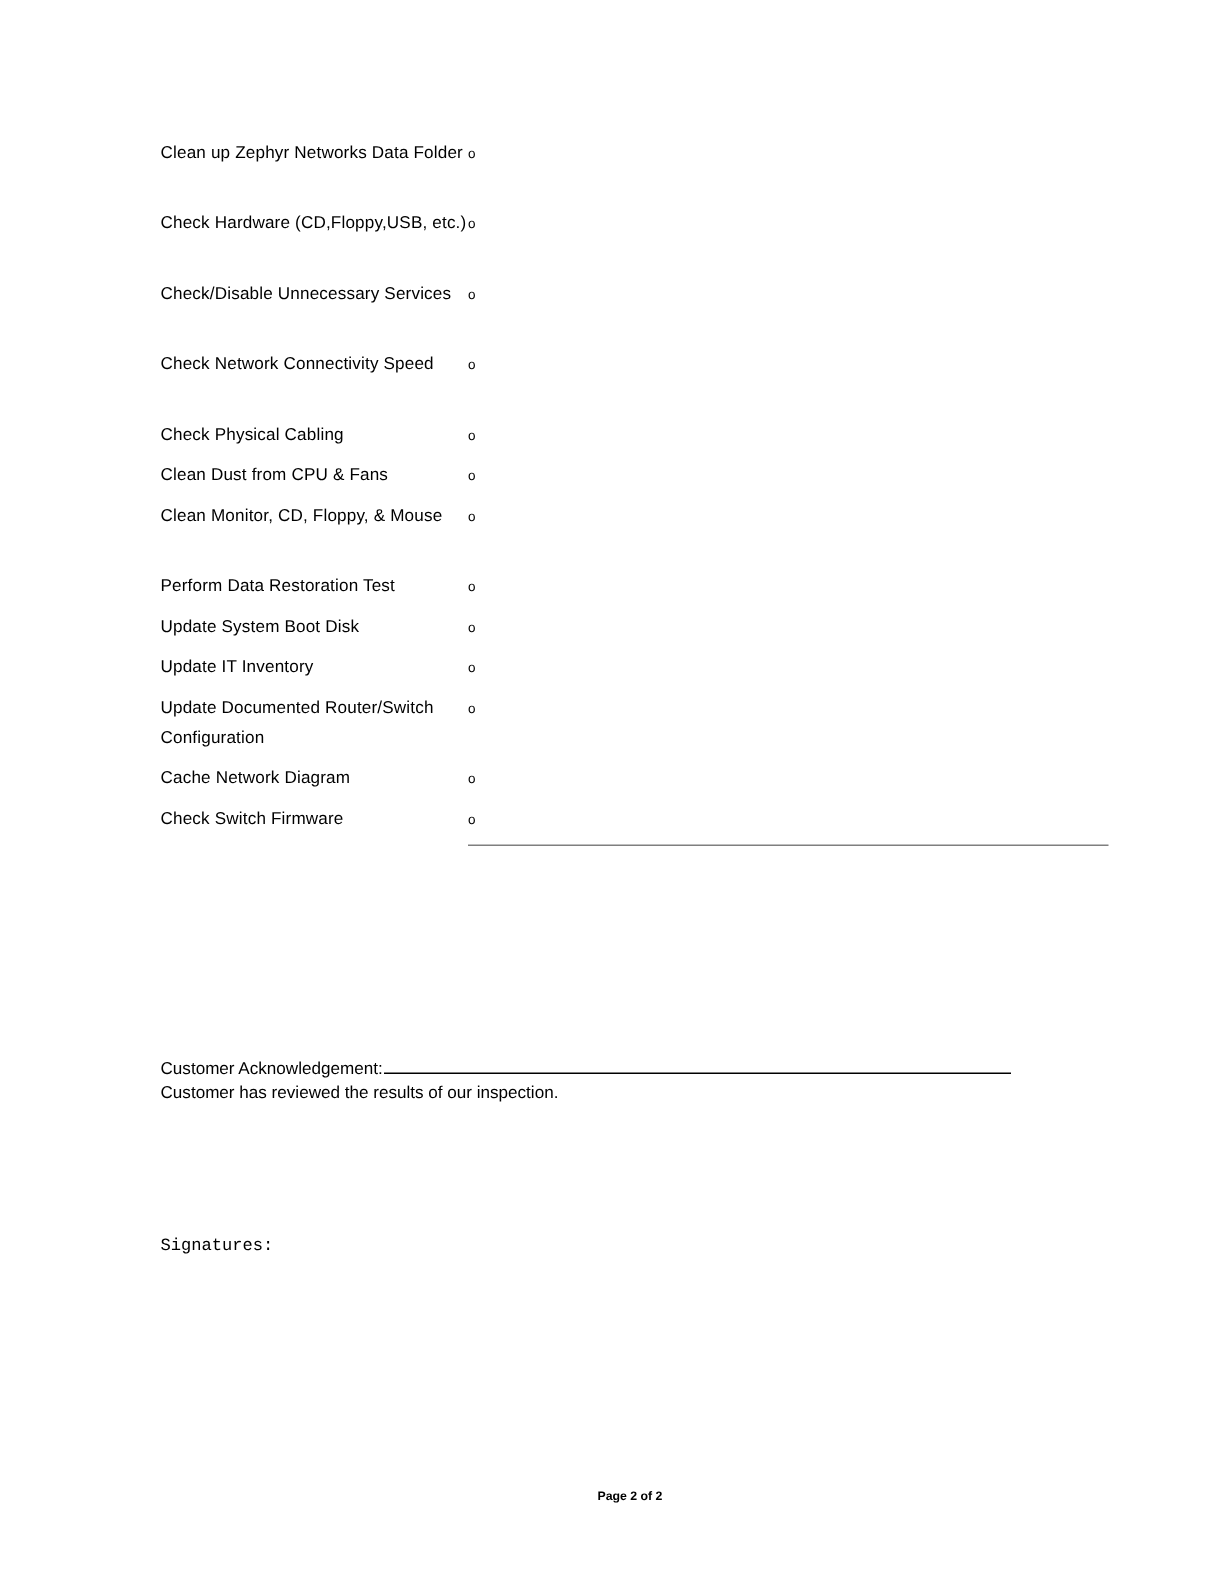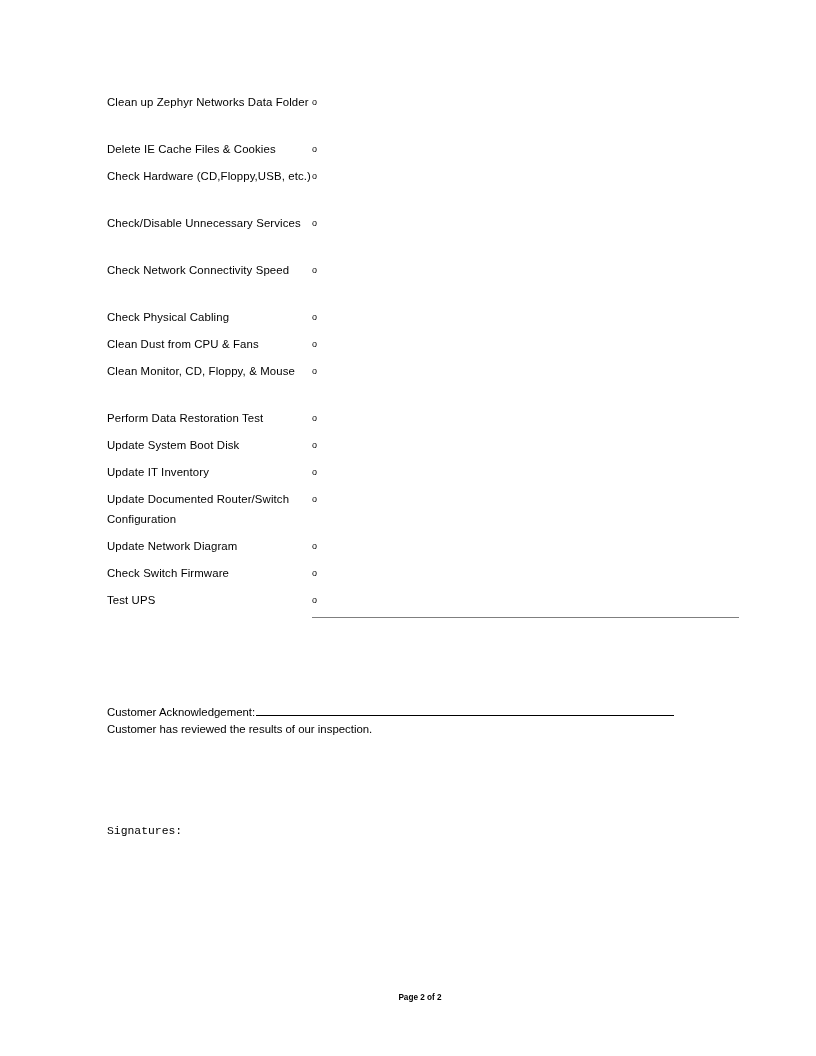--- a/index.html
+++ b/index.html
@@ -144,24 +144,20 @@
 <body>
 
 <div class="page">
 
   <table class="checklist">
     <tbody>
         <tr class="row-2">
           <td class="task-cell col-task">Clean up Zephyr Networks Data Folder</td>
           <td class="mark-cell col-mark"><span class="mark-glyph">o</span></td>
         </tr>
-        <tr class="row-1">
-          <td class="task-cell col-task">Delete IE Cache Files &amp; Cookies</td>
-          <td class="mark-cell col-mark"><span class="mark-glyph">o</span></td>
-        </tr>
         <tr class="row-2">
           <td class="task-cell col-task">Check Hardware (CD,Floppy,USB, etc.)</td>
           <td class="mark-cell col-mark"><span class="mark-glyph">o</span></td>
         </tr>
         <tr class="row-2">
           <td class="task-cell col-task">Check/Disable Unnecessary Services</td>
           <td class="mark-cell col-mark"><span class="mark-glyph">o</span></td>
         </tr>
         <tr class="row-2">
           <td class="task-cell col-task">Check Network Connectivity Speed</td>
@@ -189,29 +185,25 @@
         </tr>
         <tr class="row-1">
           <td class="task-cell col-task">Update IT Inventory</td>
           <td class="mark-cell col-mark"><span class="mark-glyph">o</span></td>
         </tr>
         <tr class="row-2">
           <td class="task-cell col-task">Update Documented Router/Switch Configuration</td>
           <td class="mark-cell col-mark"><span class="mark-glyph">o</span></td>
         </tr>
         <tr class="row-1">
-          <td class="task-cell col-task">Update Network Diagram</td>
+          <td class="task-cell col-task">Cache Network Diagram</td>
           <td class="mark-cell col-mark"><span class="mark-glyph">o</span></td>
         </tr>
         <tr class="row-1">
           <td class="task-cell col-task">Check Switch Firmware</td>
-          <td class="mark-cell col-mark"><span class="mark-glyph">o</span></td>
-        </tr>
-        <tr class="row-1">
-          <td class="task-cell col-task">Test UPS</td>
           <td class="mark-cell col-mark"><span class="mark-glyph">o</span></td>
         </tr>
         <tr class="last-rule">
           <td style="border-top: none;"></td>
           <td></td>
         </tr>
       </tbody>
   </table>
 
   <div class="ack-line">

